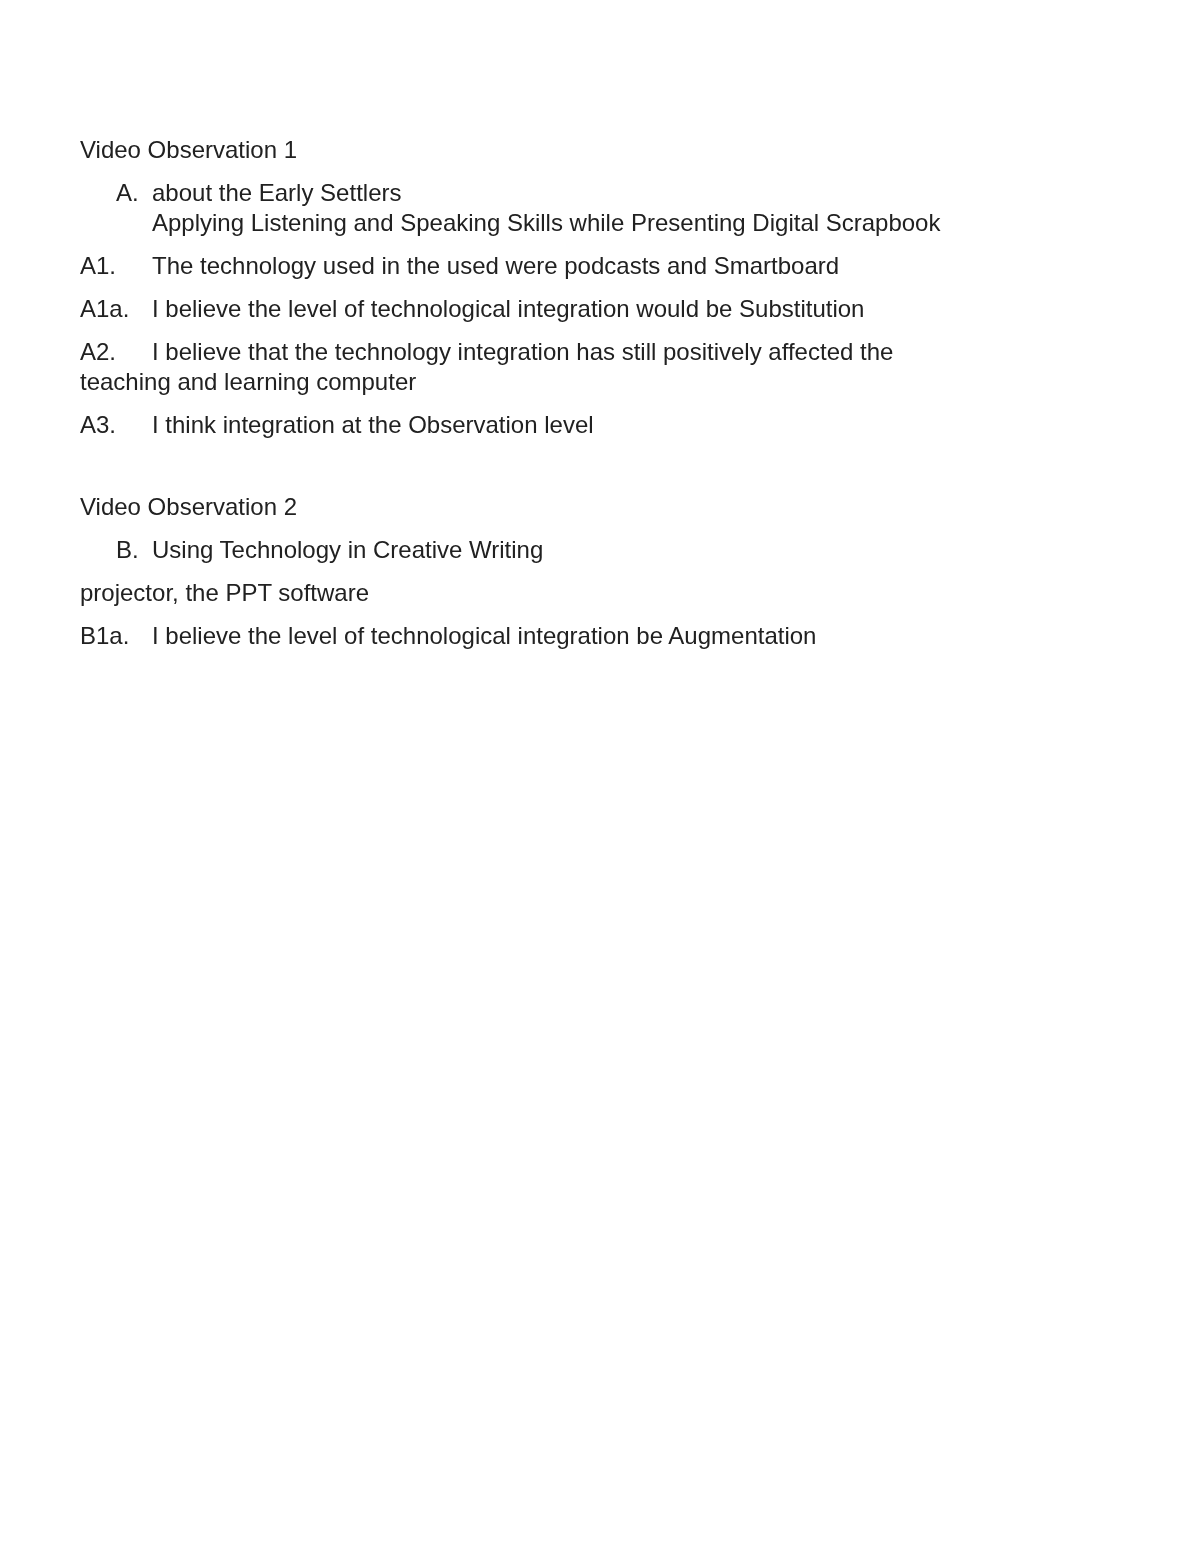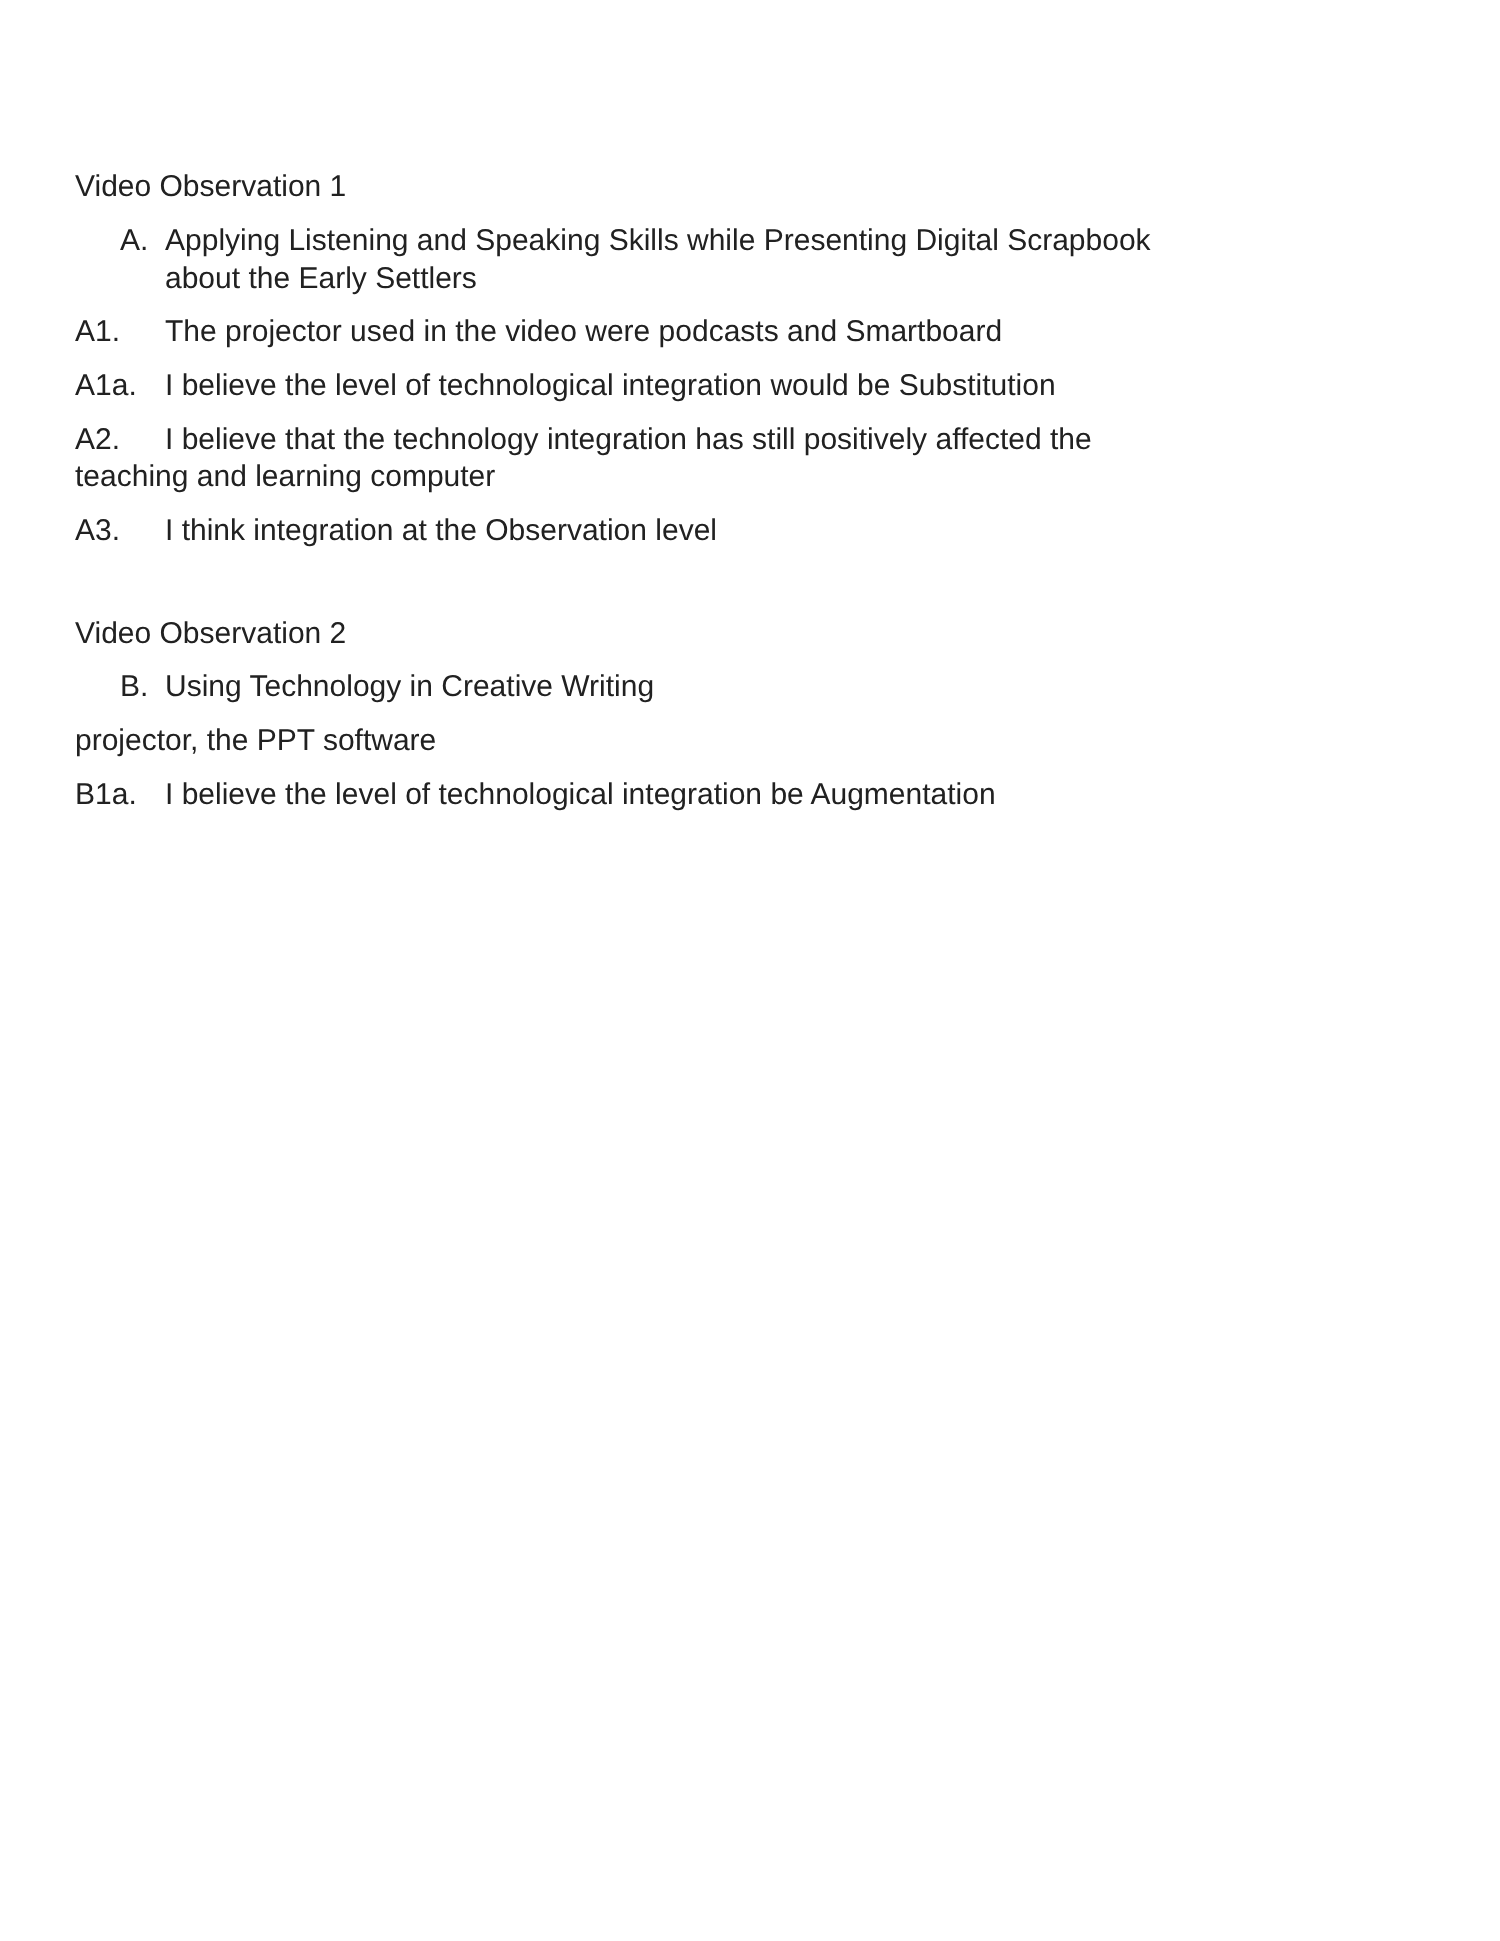--- a/index.html
+++ b/index.html
@@ -5,21 +5,21 @@
   html, body {
     margin: 0;
     padding: 0;
     background: #ffffff;
   }
   .page {
     position: relative;
     width: 1200px;
     height: 1269px;
     box-sizing: border-box;
-    padding: 135px 140px 0 60px;
+    padding: 135px 140px 0 80px;
     background: #ffffff;
     font-family: "Liberation Sans", sans-serif;
     font-size: 24px;
     line-height: 30px;
     color: #212121;
     overflow: hidden;
   }
   .para {
     margin: 0 0 13px 0;
   }
@@ -53,26 +53,26 @@
 <body>
 
 <div class="page">
 
   <div class="section">
 
     <div class="para">Video Observation 1</div>
 
     <div class="para indent-list">
       <span class="marker-list">A.</span>
+      <span class="line">about the Early Settlers</span>
       <span class="line">Applying Listening and Speaking Skills while Presenting Digital Scrapbook</span>
-      <span class="line">about the Early Settlers</span>
     </div>
 
     <div class="para">
-      <span class="line"><span class="marker-tab">A1.</span><span>The projector used in the video were podcasts and Smartboard</span></span>
+      <span class="line"><span class="marker-tab">A1.</span><span>The technology used in the used were podcasts and Smartboard</span></span>
     </div>
 
     <div class="para">
       <span class="line"><span class="marker-tab">A1a.</span><span>I believe the level of technological integration would be Substitution</span></span>
     </div>
 
     <div class="para">
       <span class="line"><span class="marker-tab">A2.</span><span>I believe that the technology integration has still positively affected the</span></span>
       <span class="line">teaching and learning computer</span>
     </div>

